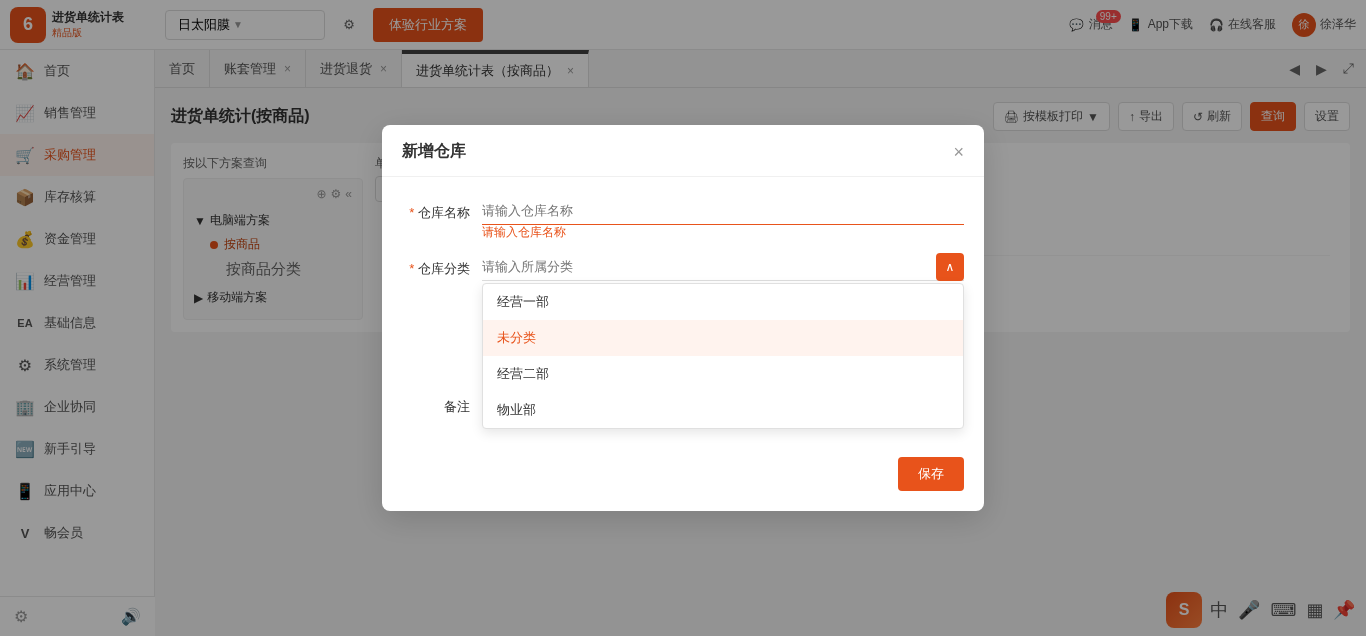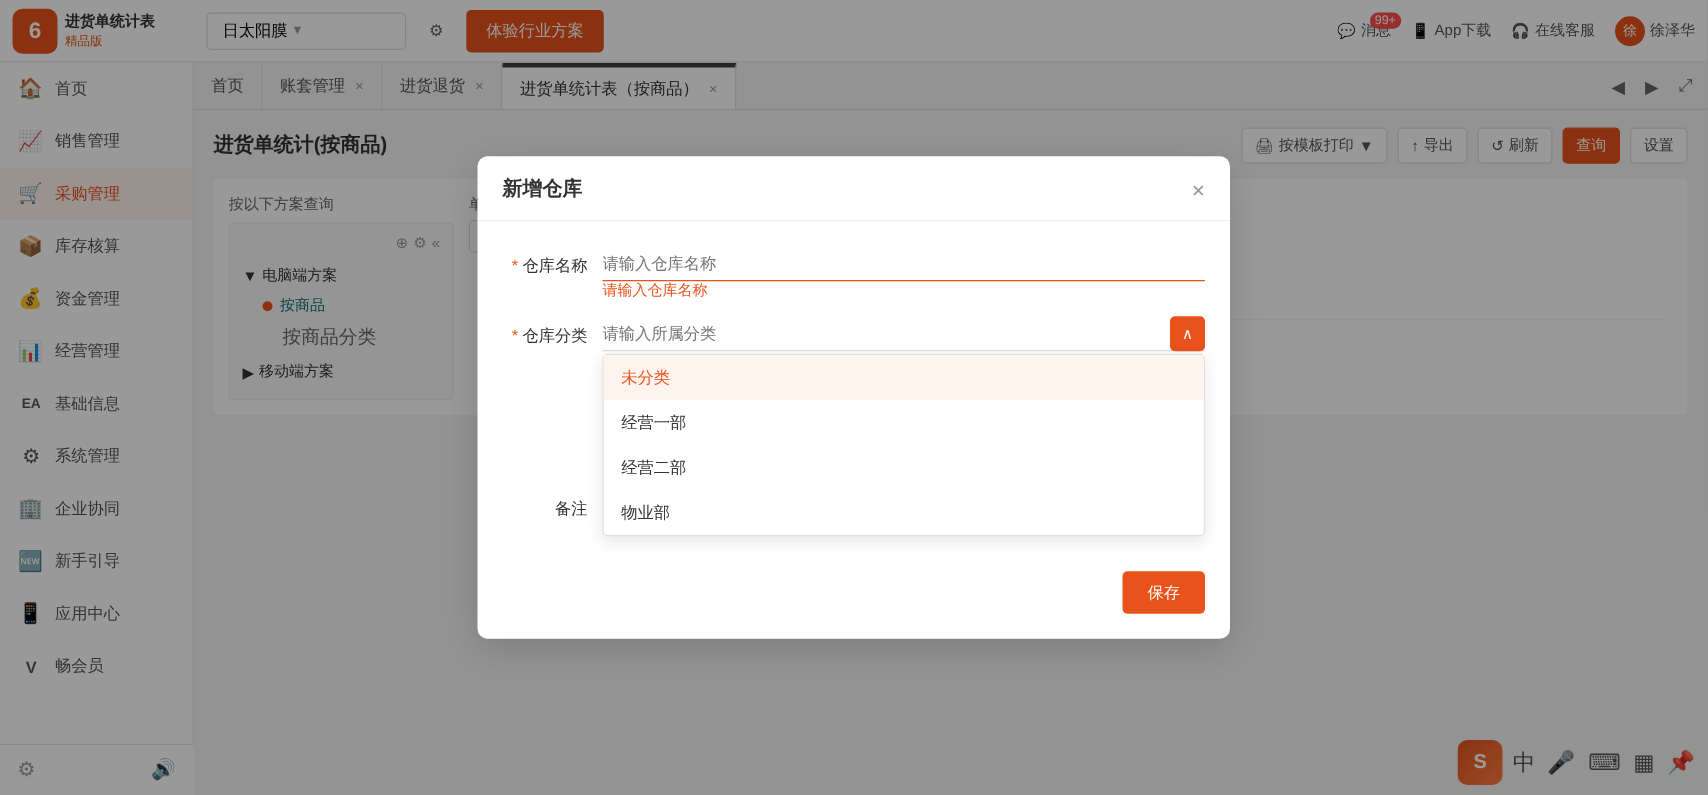--- a/index.html
+++ b/index.html
@@ -162,21 +162,21 @@
     .scheme-section { margin-bottom: 4px; }
     .scheme-section-header {
       display: flex; align-items: center; gap: 4px;
       font-size: 12px; color: #333; cursor: pointer; padding: 3px 4px;
     }
     .scheme-item {
       display: flex; align-items: center; gap: 6px;
       padding: 4px 4px 4px 20px; font-size: 12px; color: #555; cursor: pointer;
       border-radius: 3px;
     }
-    .scheme-item.active { color: #0f766e; }
+    .scheme-item.active { color: #c2410c; }
     .scheme-item .active-dot {
       width: 8px; height: 8px; background: #e8531b; border-radius: 50%;
     }
     .scheme-sub-item {
       padding: 3px 4px 3px 36px; font-size: 15px; color: #666; cursor: pointer;
     }
 
     .filter-right { flex: 1; }
     .filter-row {
       display: flex; gap: 10px; align-items: center; flex-wrap: wrap;
@@ -558,22 +558,22 @@
       </div>
 
       <div class="form-row" style="position:relative;">
         <div class="form-label required">仓库分类</div>
         <div class="form-select-wrap">
           <input class="form-select-input" placeholder="请输入所属分类" style="">
           <div class="form-select-arrow">∧</div>
         </div>
 
         <div class="dropdown-list">
+          <div class="dropdown-item">经营一部</div>
           <div class="dropdown-item selected">未分类</div>
-          <div class="dropdown-item">经营一部</div>
           <div class="dropdown-item">经营二部</div>
           <div class="dropdown-item">物业部</div>
         </div>
       </div>
 
       <div class="form-row" style="margin-top:110px;">
         <div class="form-label">备注</div>
         <input class="form-input" style="">
       </div>
 

